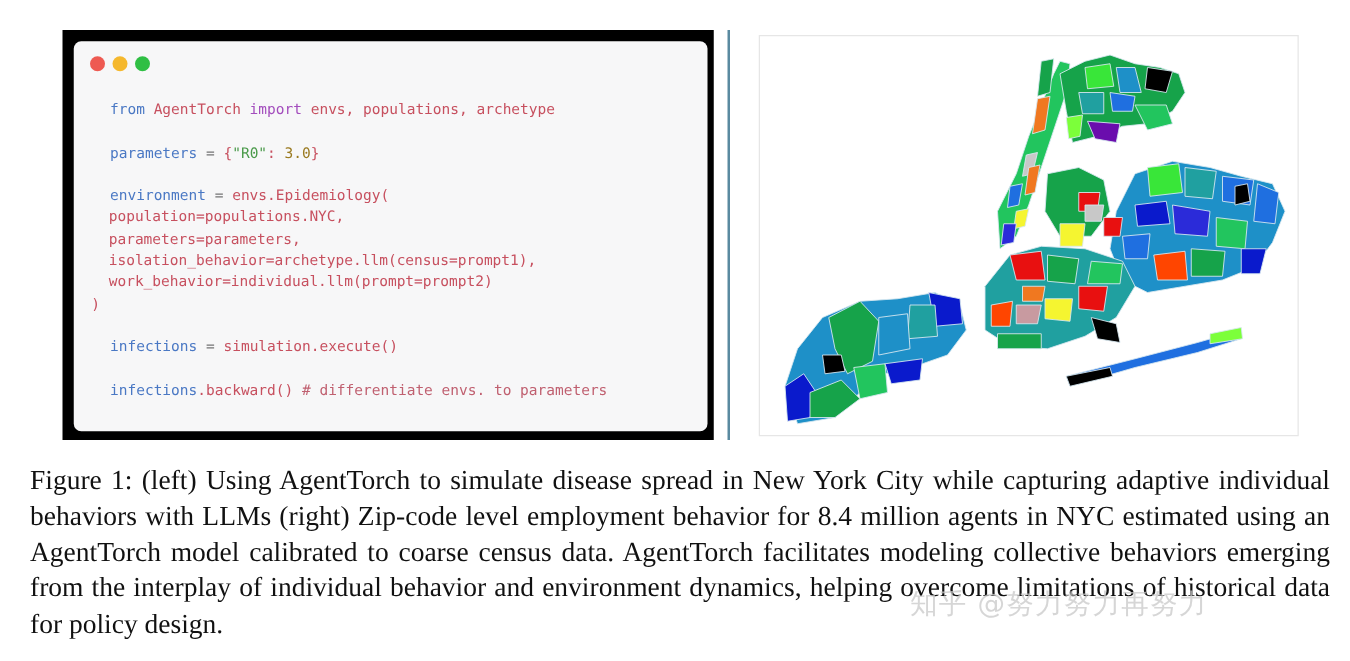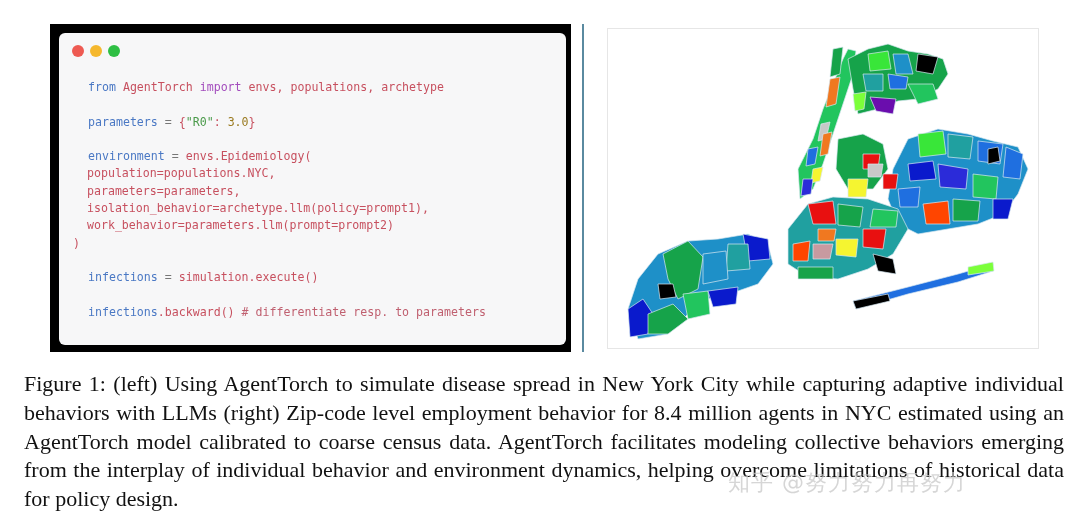--- a/index.html
+++ b/index.html
@@ -30,27 +30,27 @@
       <span class="dot" style="background:#f5b82e"></span>
       <span class="dot" style="background:#2fbf44"></span>
     </div>
     <pre class="code"><span><span class="kw-blue">from</span> AgentTorch <span class="kw-purple">import</span> envs, populations, archetype</span>
 
 <span><span class="kw-blue">parameters</span> <span class="kw-gray">=</span> {<span class="kw-green">"R0"</span>: <span class="kw-num">3.0</span>}</span>
 
 <span><span class="kw-blue">environment</span> <span class="kw-gray">=</span> envs.Epidemiology(</span>
 <span>  population=populations.NYC,</span>
 <span>  parameters=parameters,</span>
-<span>  isolation_behavior=archetype.llm(policy=prompt1),</span>
-<span>  work_behavior=parameters.llm(prompt=prompt2)</span>
+<span>  isolation_behavior=archetype.llm(census=prompt1),</span>
+<span>  work_behavior=individual.llm(prompt=prompt2)</span>
 <span>)</span>
 
 <span><span class="kw-blue">infections</span> <span class="kw-gray">=</span> simulation.execute()</span>
 
-<span><span class="kw-blue">infections</span>.backward() <span class="kw-comment"># differentiate resp. to parameters</span></span></pre>
+<span><span class="kw-blue">infections</span>.backward() <span class="kw-comment"># differentiate envs. to parameters</span></span></pre>
   </div>
 </div>
 
 <div class="divider"></div>
 
 <div class="map-box">
   <svg width="430" height="319" viewBox="0 0 430 319">
     <g stroke="#d8e8f0" stroke-width="0.7">
 
       <path d="M20,280 L30,250 L50,225 L80,212 L110,210 L140,205 L160,215 L165,235 L150,255 L130,262 L100,270 L80,285 L60,305 L30,310 Z" fill="#1e90c8"></path>

